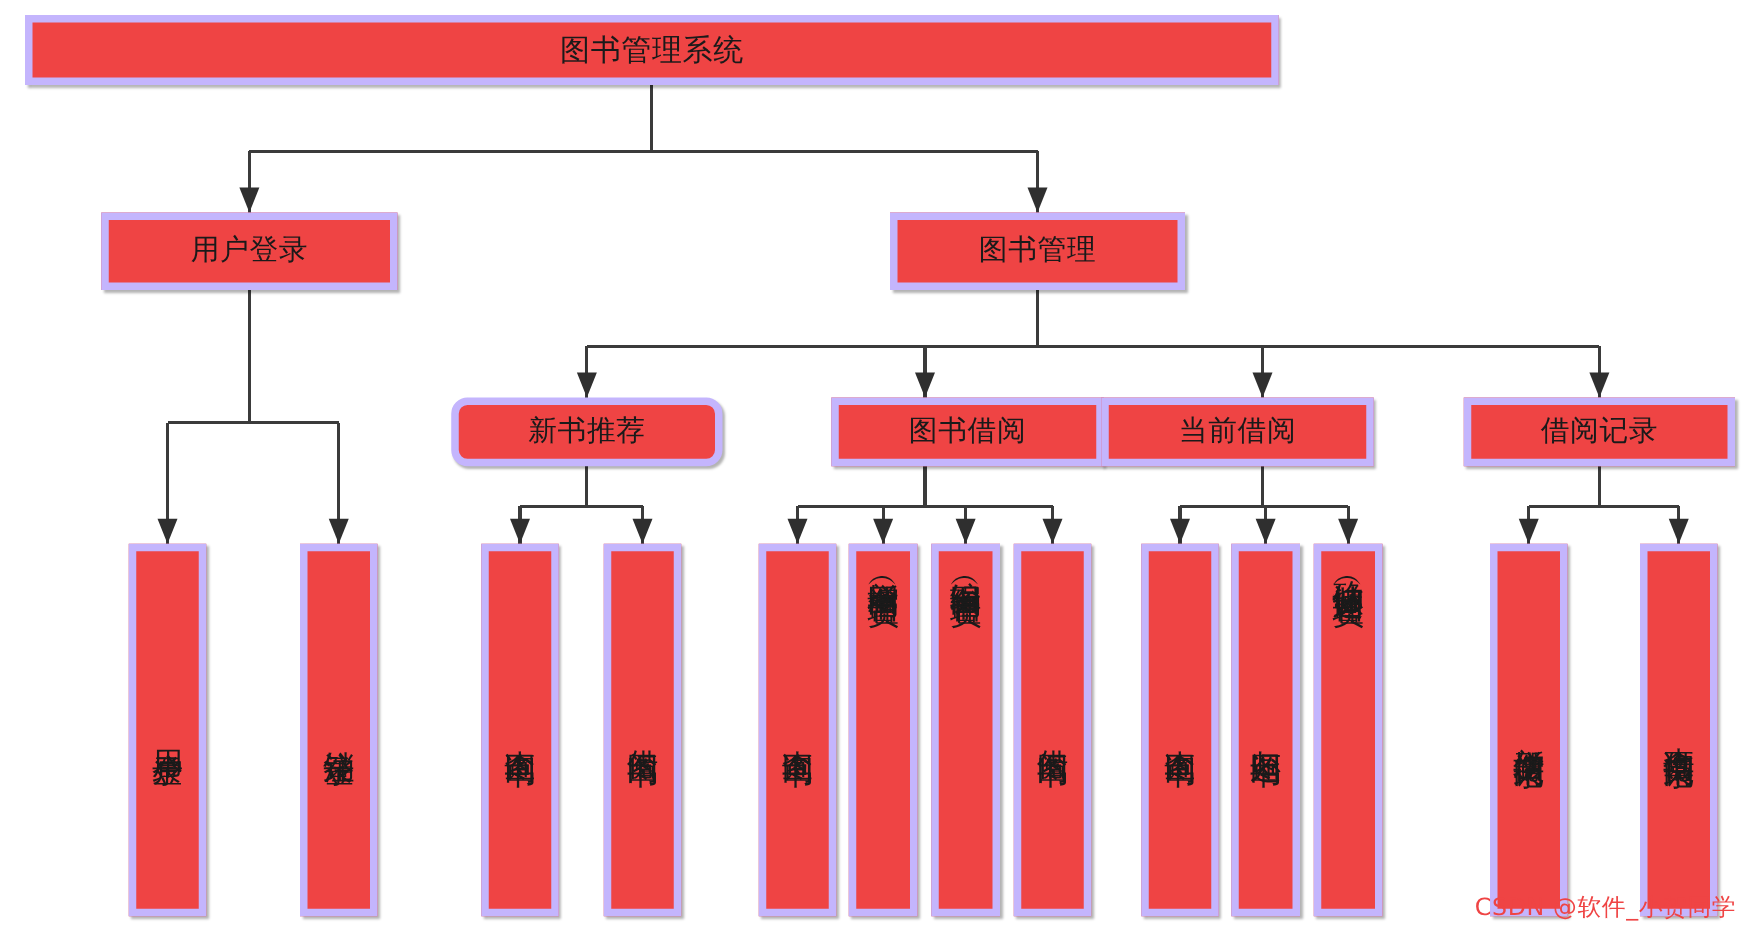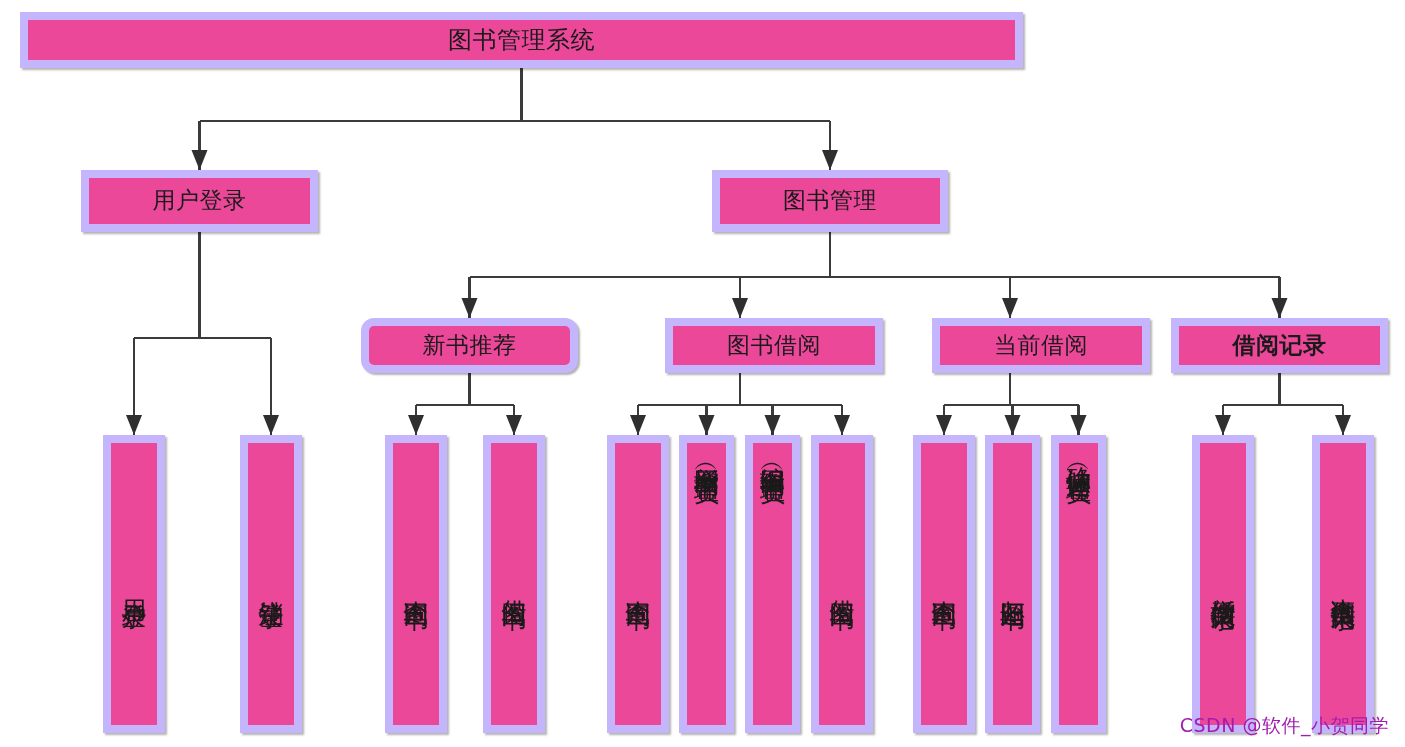--- a/index.html
+++ b/index.html
@@ -22,22 +22,22 @@
     position: absolute;
     left: 0;
     top: 0;
     width: 1405px;
     height: 747px;
     pointer-events: none;
   }
   .node {
     position: absolute;
     box-sizing: border-box;
-    background: #ec4899;
-    border: 8px solid #c4b5fd;
+    background: #ef4444;
+    border: 6px solid #c4b5fd;
     box-shadow: 2px 2px 2px rgba(0,0,0,0.30);
     display: flex;
     align-items: center;
     justify-content: center;
     color: #1a1a1a;
     z-index: 2;
   }
   .node .label {
     display: block;
     line-height: 1.18;
@@ -68,21 +68,21 @@
   
   .node.vert.mid {
     align-items: center;
     padding-top: 0;
   }
   #watermark {
     position: absolute;
     right: 16px;
     bottom: 8px;
     font-size: 19px;
-    color: #a21caf;
+    color: #ef4444;
     letter-spacing: 0.5px;
     z-index: 5;
     white-space: nowrap;
     font-family: "DejaVu Sans", "Liberation Sans", sans-serif;
   }
 </style>
 </head>
 <body>
 
 <div id="canvas">
@@ -151,24 +151,24 @@
       </div>
       <div class="node horiz" style="left: 712px; top: 170px; width: 236px; height: 62px; justify-content: center;">
         <span class="label">图书管理</span>
       </div>
       <div class="node horiz" style="left: 361px; top: 318px; width: 217px; height: 55px; border-radius: 13px;">
         <span class="label">新书推荐</span>
       </div>
       <div class="node horiz" style="left: 665px; top: 318px; width: 218px; height: 55px;">
         <span class="label">图书借阅</span>
       </div>
-      <div class="node horiz" style="left: 932px; top: 318px; width: 218px; height: 55px;">
+      <div class="node horiz" style="left: 881px; top: 318px; width: 218px; height: 55px;">
         <span class="label">当前借阅</span>
       </div>
-      <div class="node horiz" style="left: 1171px; top: 318px; width: 217px; height: 55px; font-weight: bold;">
+      <div class="node horiz" style="left: 1171px; top: 318px; width: 217px; height: 55px;">
         <span class="label">借阅记录</span>
       </div>
       <div class="node vert mid" style="left: 103px; top: 435px; width: 62px; height: 298px;">
         <span class="label">用户登录</span>
       </div>
       <div class="node vert mid" style="left: 240px; top: 435px; width: 62px; height: 298px;">
         <span class="label">注销登录</span>
       </div>
       <div class="node vert mid" style="left: 385px; top: 435px; width: 62px; height: 298px;">
         <span class="label">查询图书</span>

